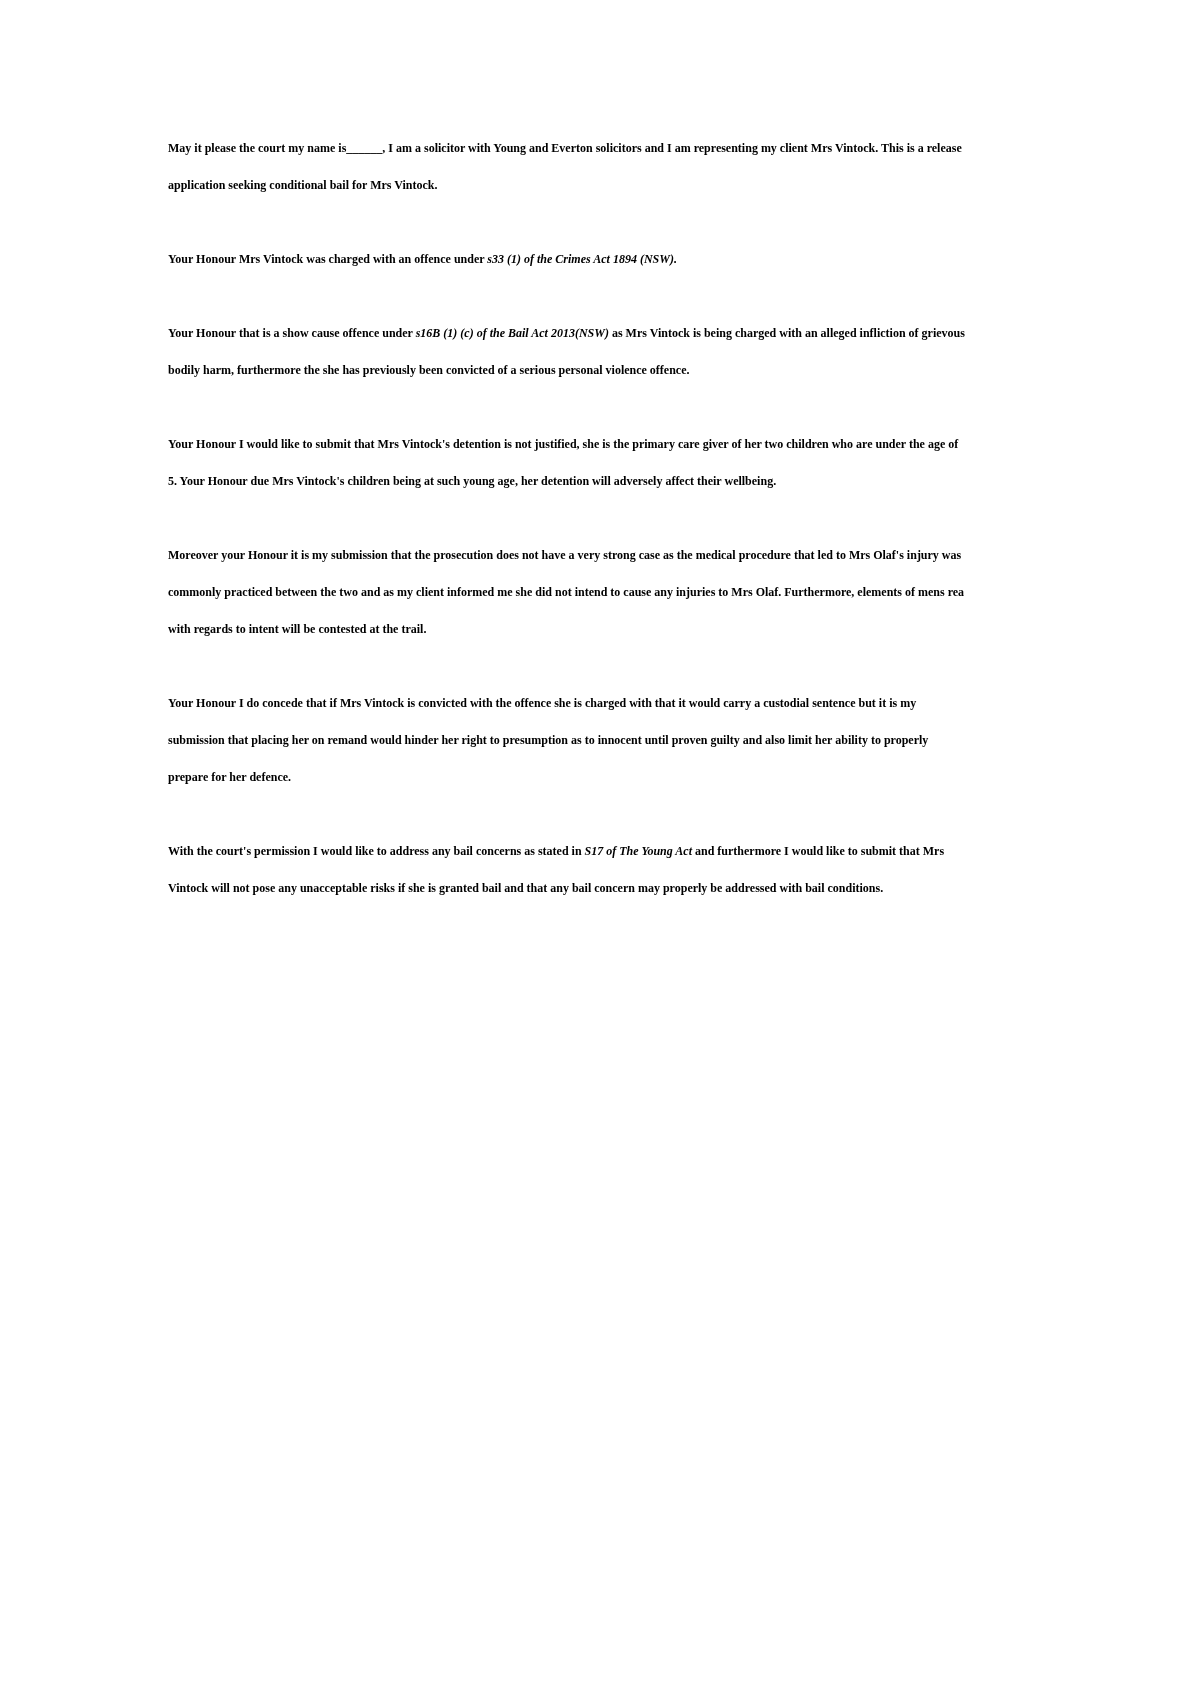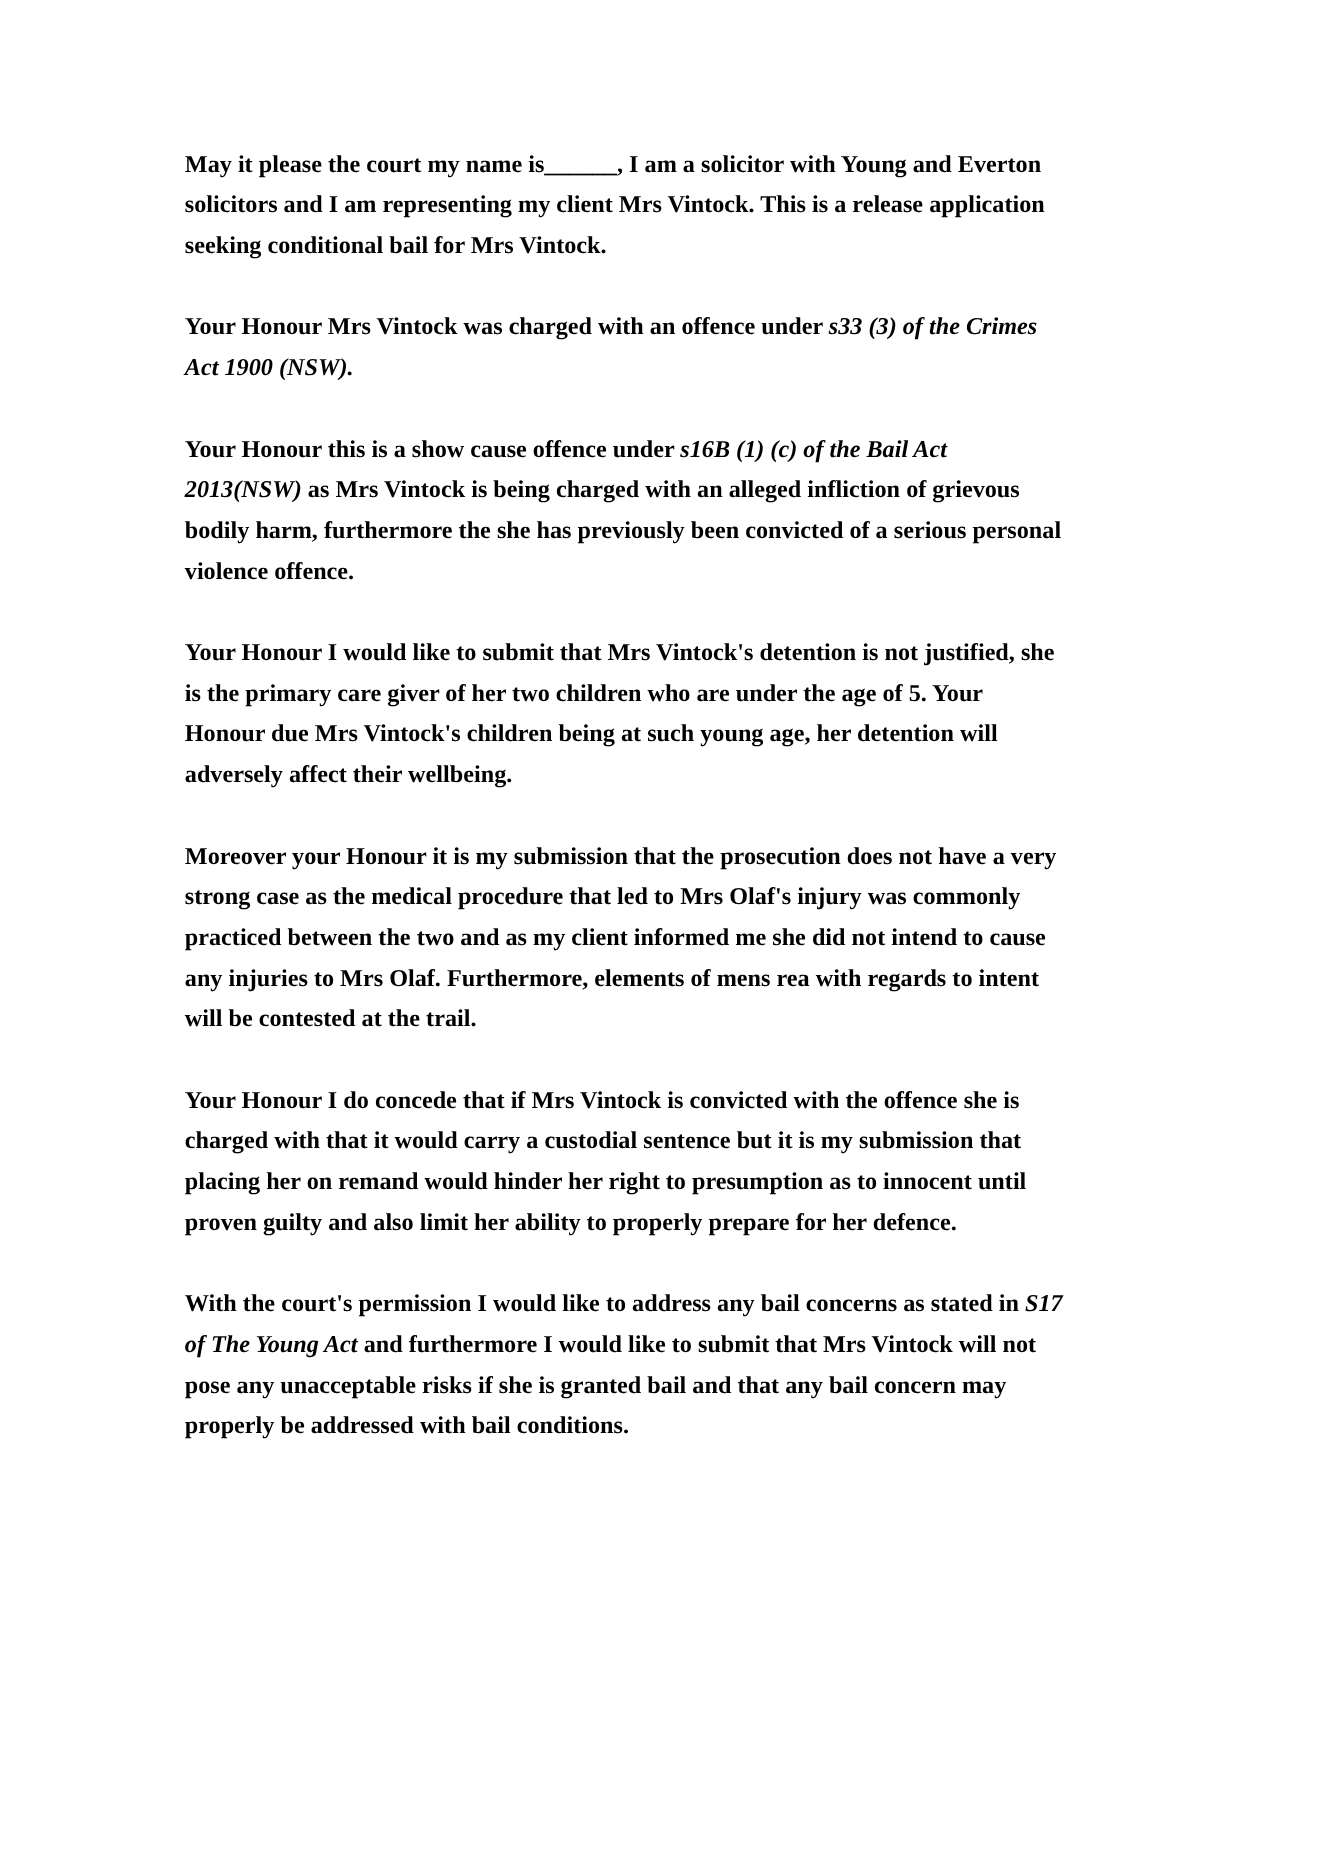--- a/index.html
+++ b/index.html
@@ -9,21 +9,21 @@
   }
   .page {
     position: relative;
     width: 1200px;
     min-height: 1698px;
     background: #ffffff;
     box-sizing: border-box;
     padding: 130px 230px 150px 168px;
     font-family: "Liberation Serif", "DejaVu Serif", serif;
     font-weight: bold;
-    font-size: 22px;
+    font-size: 12px;
     line-height: 37px;
     color: #000000;
   }
   .doc-body {
     max-width: 800px;
   }
   p.para {
     margin: 0 0 37px 0;
     text-align: left;
   }
@@ -36,23 +36,23 @@
   }
 </style>
 </head>
 <body>
 
 <div class="page">
   <div class="doc-body">
 
     <p class="para"><span>May it please the court my name is______, I am a solicitor with Young and Everton solicitors and I am representing my client Mrs Vintock. This is a release application seeking conditional bail for Mrs Vintock.</span></p>
 
-    <p class="para"><span>Your Honour Mrs Vintock was charged with an offence under </span><em>s33 (3) of the Crimes Act 1900 (NSW).</em></p>
+    <p class="para"><span>Your Honour Mrs Vintock was charged with an offence under </span><em>s33 (1) of the Crimes Act 1894 (NSW).</em></p>
 
-    <p class="para"><span>Your Honour this is a show cause offence under </span><em>s16B (1) (c) of the Bail Act 2013(NSW)</em><span> as Mrs Vintock is being charged with an alleged infliction of grievous bodily harm, furthermore the she has previously been convicted of a serious personal violence offence.</span></p>
+    <p class="para"><span>Your Honour that is a show cause offence under </span><em>s16B (1) (c) of the Bail Act 2013(NSW)</em><span> as Mrs Vintock is being charged with an alleged infliction of grievous bodily harm, furthermore the she has previously been convicted of a serious personal violence offence.</span></p>
 
     <p class="para"><span>Your Honour I would like to submit that Mrs Vintock's detention is not justified, she is the primary care giver of her two children who are under the age of 5. Your Honour due Mrs Vintock's children being at such young age, her detention will adversely affect their wellbeing.</span></p>
 
     <p class="para"><span>Moreover your Honour it is my submission that the prosecution does not have a very strong case as the medical procedure that led to Mrs Olaf's injury was commonly practiced between the two and as my client informed me she did not intend to cause any injuries to Mrs Olaf. Furthermore, elements of mens rea with regards to intent will be contested at the trail.</span></p>
 
     <p class="para"><span>Your Honour I do concede that if Mrs Vintock is convicted with the offence she is charged with that it would carry a custodial sentence but it is my submission that placing her on remand would hinder her right to presumption as to innocent until proven guilty and also limit her ability to properly prepare for her defence.</span></p>
 
 
     <p class="para no-gap"><span>With the court's permission I would like to address any bail concerns as stated in </span><em>S17 of The Young Act</em><span> and furthermore I would like to submit that Mrs Vintock will not pose any unacceptable risks if she is granted bail and that any bail concern may properly be addressed with bail conditions.</span></p>
 

